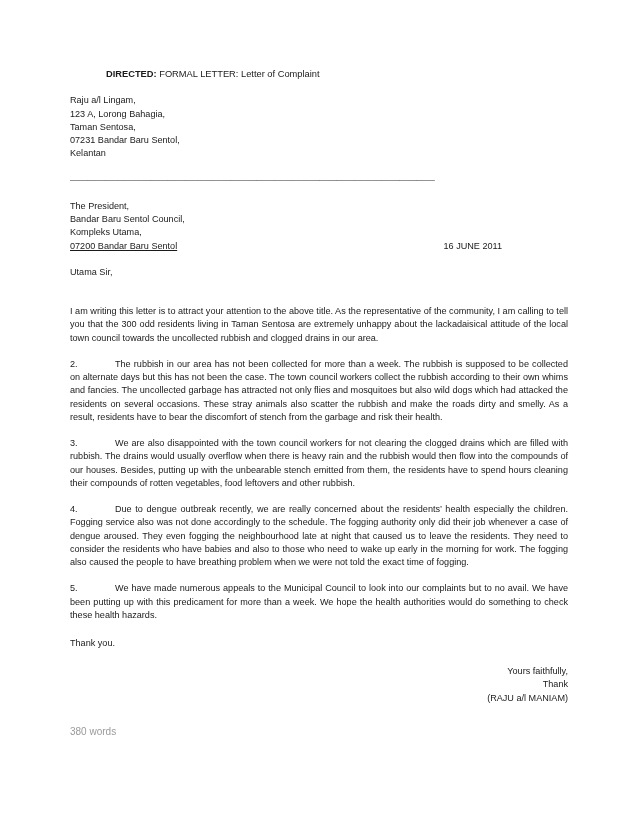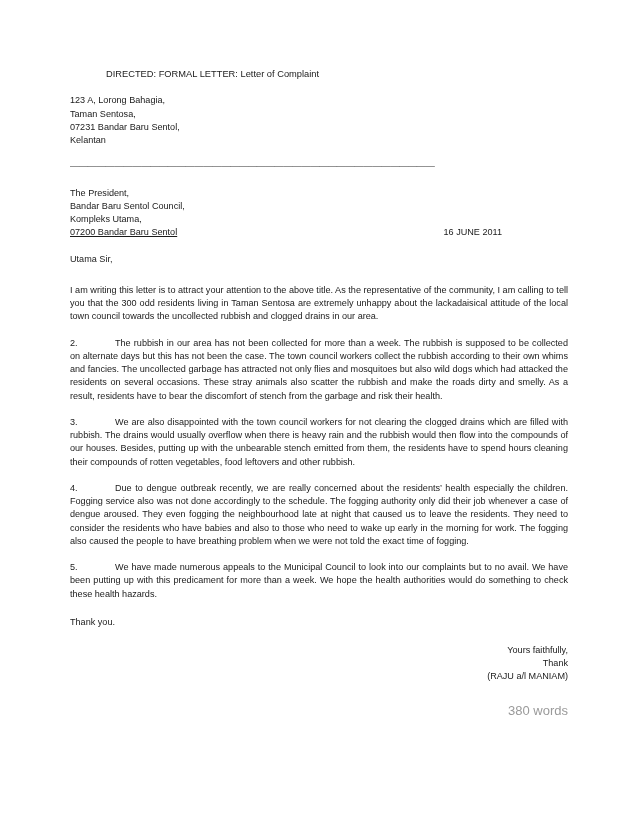--- a/index.html
+++ b/index.html
@@ -32,21 +32,21 @@
   }
 
   
   .doc-heading {
     font-size: 9.3px;
     line-height: 13.2px;
     margin: 0 0 13.2px 0;
     white-space: nowrap;
   }
   .doc-heading .lead {
-    font-weight: normal;
+    font-weight: bold;
     padding-left: 36px;
   }
 
   
   .address-block {
     margin: 0;
     line-height: 13.2px;
   }
   .address-line {
     white-space: nowrap;
@@ -94,56 +94,57 @@
     text-align: justify;
     text-justify: inter-word;
     line-height: 13.2px;
     font-size: 9.1px;
   }
   .para .num {
     display: inline-block;
     width: 45px;
   }
   .para.first {
-    margin-top: 18px;
+    margin-top: 26px;
   }
 
   
   .closing {
     margin: 15px 0 0 0;
     line-height: 13.2px;
   }
   .signoff {
     margin: 15px 0 0 0;
     line-height: 13.2px;
   }
   .signoff div {
     white-space: nowrap;
     text-align: right;
   }
 
   
   .wordcount {
     margin: 20px 0 0 0;
-    text-align: right;
+    text-align: left;
     color: #9a9a9a;
-    font-size: 13px;
+    font-size: 10px;
     line-height: 13.2px;
     padding-right: 0px;
   }
 </style>
 </head>
 <body>
 
 <div class="page">
   <div class="sheet">
 
     <p class="doc-heading"><span class="lead">DIRECTED:</span><span> FORMAL LETTER: Letter of Complaint</span></p>
 
     <div class="address-block">
+      <div class="address-line">Raju a/l Lingam,</div>
       <div class="address-line">123 A, Lorong Bahagia,</div>
       <div class="address-line">Taman Sentosa,</div>
       <div class="address-line">07231 Bandar Baru Sentol,</div>
       <div class="address-line">Kelantan</div>
     </div>
 
     <div class="divider">—————————————————————————————————————————</div>
 
     <div class="address-block">
       <div class="address-line">The President,</div>

